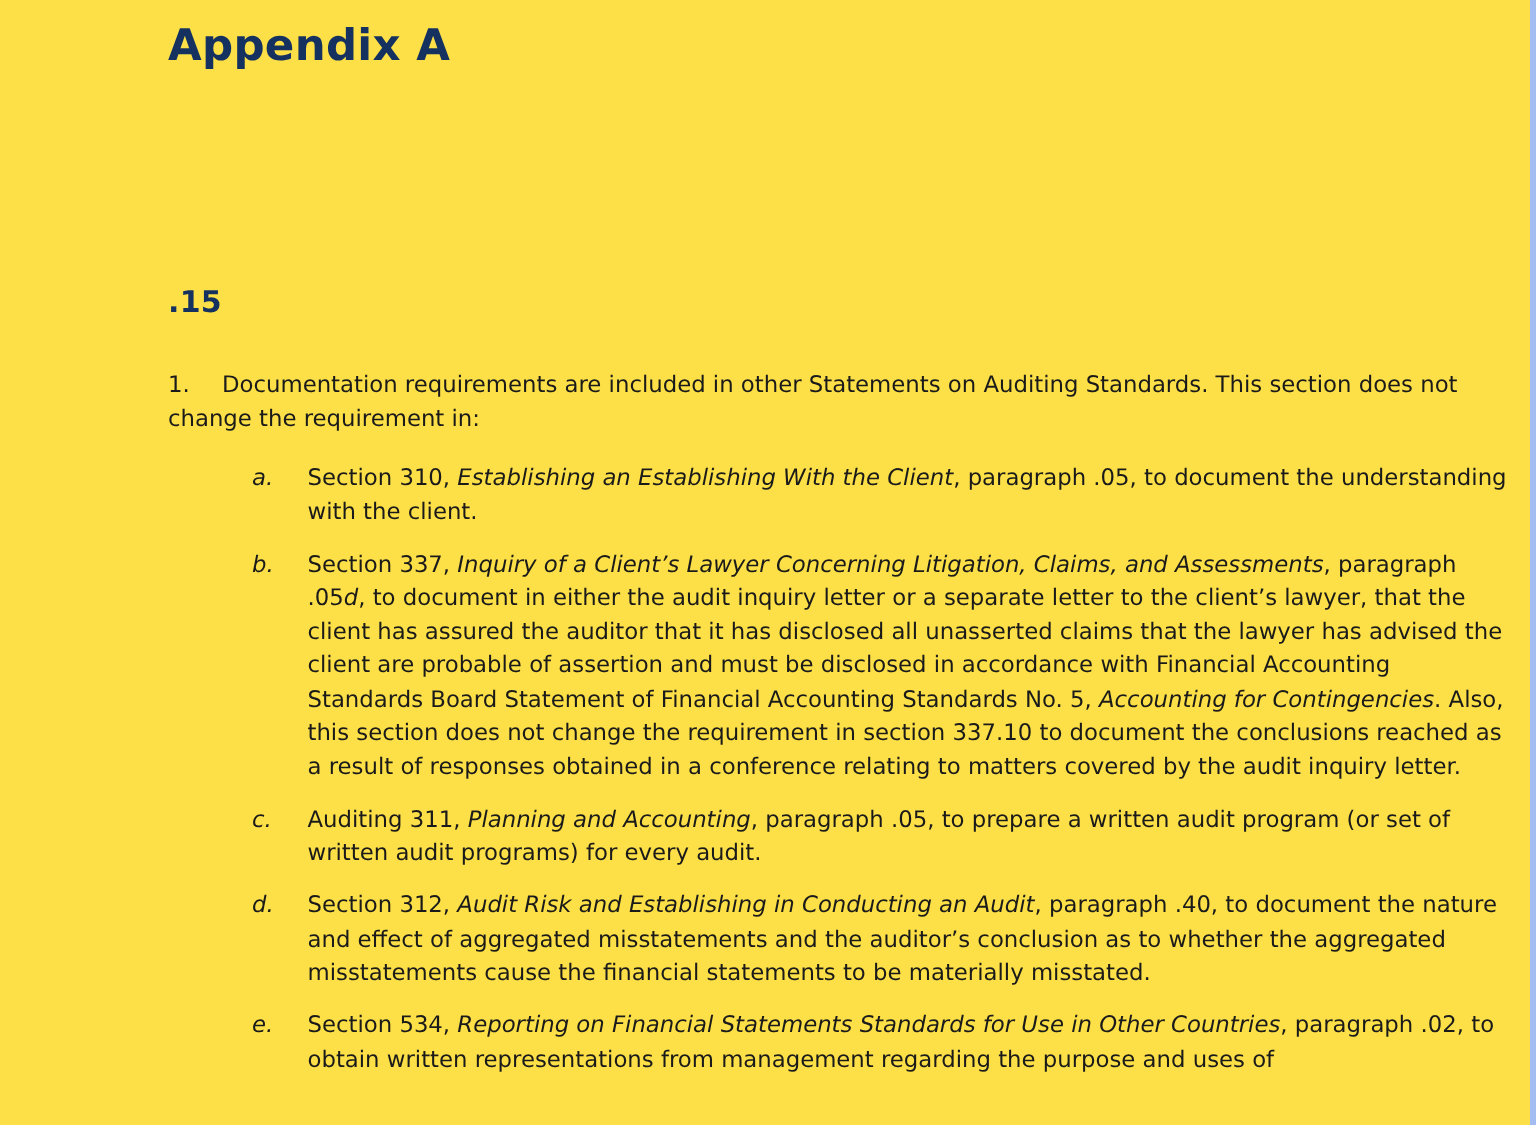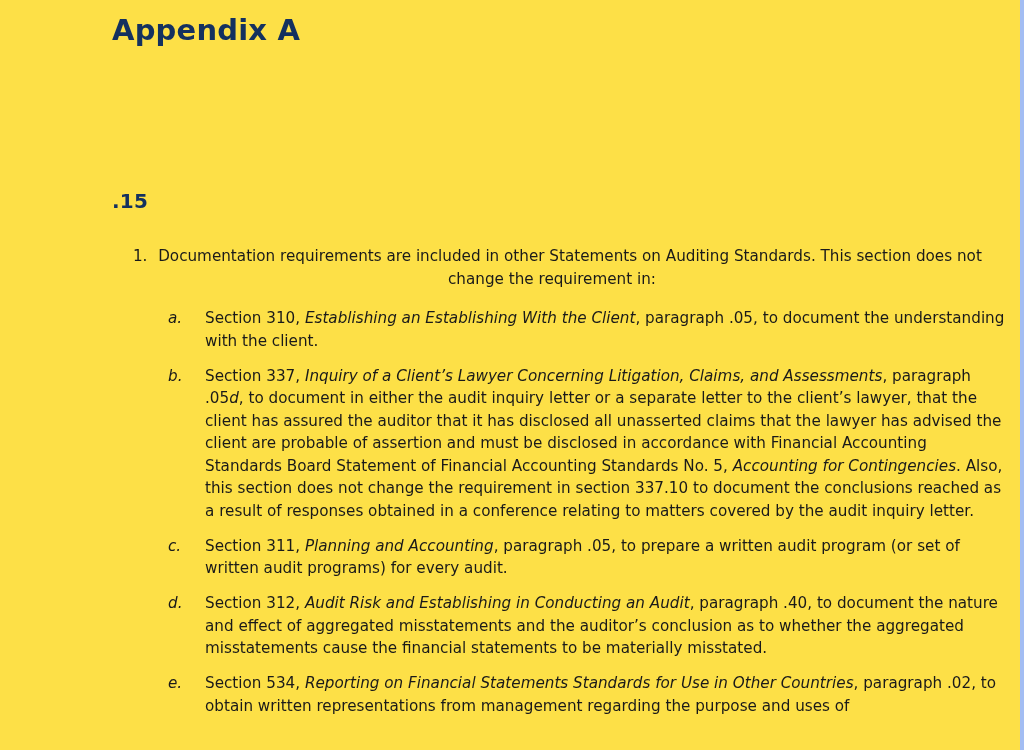--- a/index.html
+++ b/index.html
@@ -57,21 +57,20 @@
       line-height: 30px;
     }
     .para-1 {
       position: absolute;
       left: 112px;
       top: 245px;
       width: 880px;
       font-size: 15.2px;
       line-height: 22.5px;
       margin: 0;
-      text-align: center;
     }
     .para-1 .num {
       display: inline-block;
       width: 36px;
     }
     .list {
       position: absolute;
       left: 168px;
       top: 307px;
       width: 840px;
@@ -109,21 +108,21 @@
   <p class="para-1"><span class="num">1.</span><span>Documentation requirements are included in other Statements on Auditing Standards. This section does not change the requirement in:</span></p>
 
   <ul class="list">
     <li class="list-item">
       <span class="marker">a.</span><span>Section 310, </span><em>Establishing an Establishing With the Client</em><span>, paragraph .05, to document the understanding with the client.</span>
     </li>
     <li class="list-item">
       <span class="marker">b.</span><span>Section 337, </span><em>Inquiry of a Client’s Lawyer Concerning Litigation, Claims, and Assessments</em><span>, paragraph .05</span><em>d</em><span>, to document in either the audit inquiry letter or a separate letter to the client’s lawyer, that the client has assured the auditor that it has disclosed all unasserted claims that the lawyer has advised the client are probable of assertion and must be disclosed in accordance with Financial Accounting Standards Board Statement of Financial Accounting Standards No. 5, </span><em>Accounting for Contingencies</em><span>. Also, this section does not change the requirement in section 337.10 to document the conclusions reached as a result of responses obtained in a conference relating to matters covered by the audit inquiry letter.</span>
     </li>
     <li class="list-item">
-      <span class="marker">c.</span><span>Section 311, </span><em>Planning and Accounting</em><span>, paragraph .05, to prepare a written audit program (or set of written audit programs) for every audit.</span>
+      <span class="marker">c.</span><span>Auditing 311, </span><em>Planning and Accounting</em><span>, paragraph .05, to prepare a written audit program (or set of written audit programs) for every audit.</span>
     </li>
     <li class="list-item">
       <span class="marker">d.</span><span>Section 312, </span><em>Audit Risk and Establishing in Conducting an Audit</em><span>, paragraph .40, to document the nature and effect of aggregated misstatements and the auditor’s conclusion as to whether the aggregated misstatements cause the financial statements to be materially misstated.</span>
     </li>
     <li class="list-item">
       <span class="marker">e.</span><span>Section 534, </span><em>Reporting on Financial Statements Standards for Use in Other Countries</em><span>, paragraph .02, to obtain written representations from management regarding the purpose and uses of</span>
     </li>
   </ul>
 
 </div>

